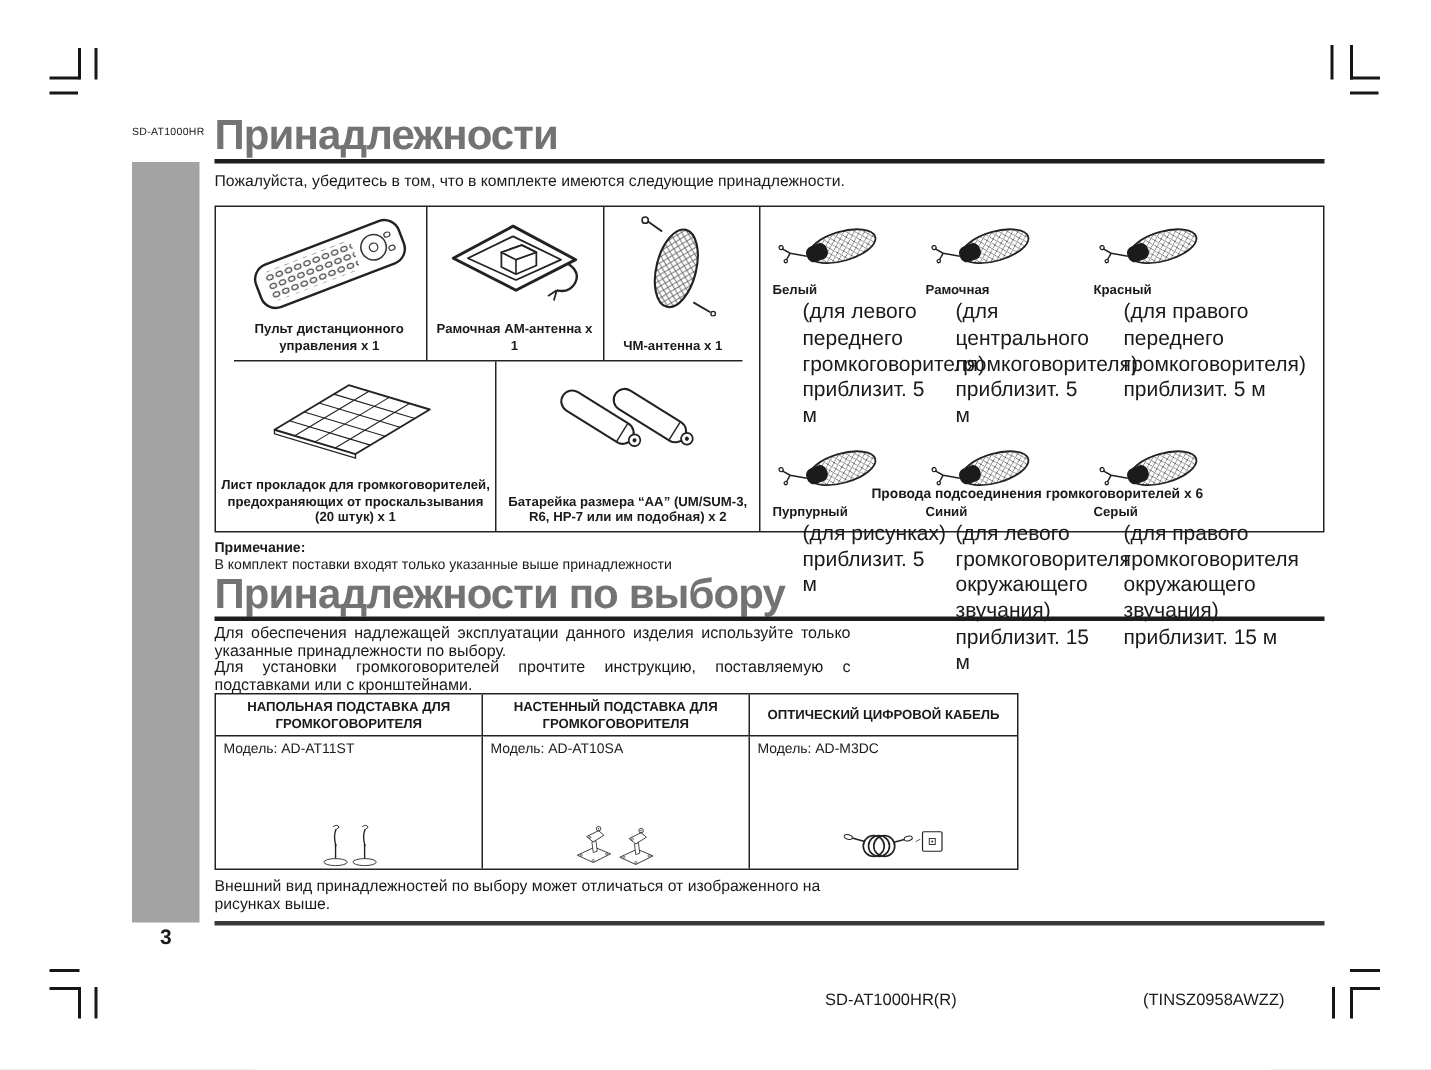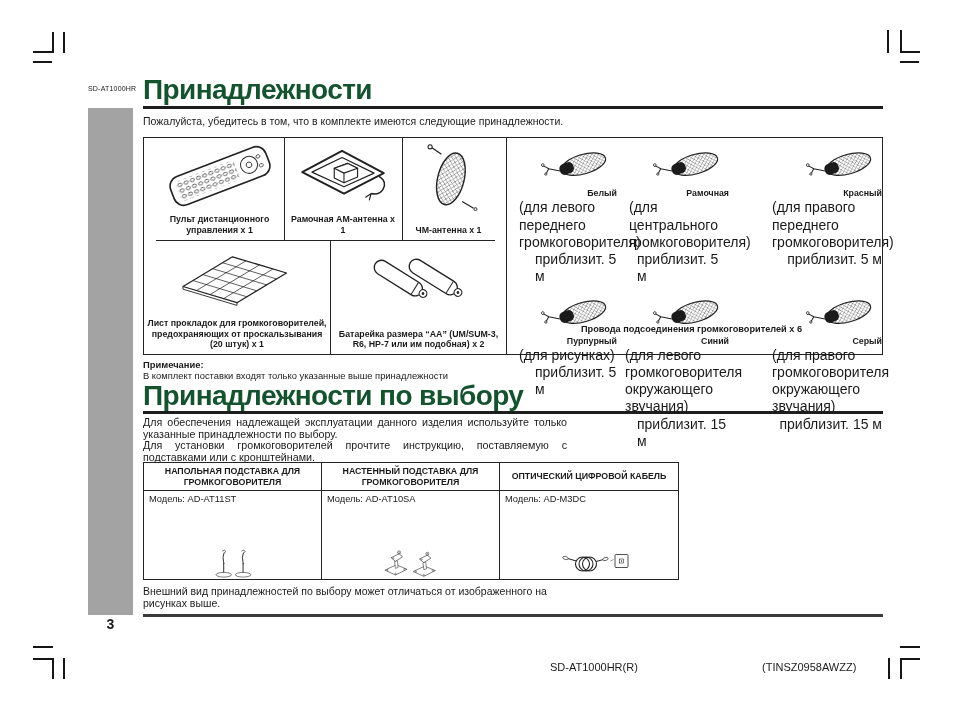--- a/index.html
+++ b/index.html
@@ -1,27 +1,27 @@
 <!DOCTYPE html>
 <html><head>
 <meta charset="utf-8">
 <style>
   html,body{margin:0;padding:0;background:#e8e8e8;}
   #page{position:relative;width:954px;height:713px;background:#ffffff;overflow:hidden;
         font-family:"Liberation Sans",sans-serif;color:#1a1a1a;}
   .abs{position:absolute;}
   .mark{position:absolute;background:#161616;}
-  .h1{font-size:28px;font-weight:bold;letter-spacing:-0.6px;color:#14532d;}
+  .h1{font-size:28px;font-weight:bold;letter-spacing:-0.6px;color:#737373;}
   .rule{position:absolute;background:#1d1d1d;height:3px;}
   .smalltext{font-size:10.5px;}
   .cell{display:flex;flex-direction:column;align-items:center;justify-content:space-between;
         box-sizing:border-box;padding-top:5px;}
   .cell-label{font-weight:bold;font-size:8.8px;text-align:center;line-height:1.22;padding:0 3px 4px;}
   .bdr{border-right:1.3px solid #242424;align-items:center;}
-  .wire-item{display:flex;flex-direction:column;align-items:flex-end;}
+  .wire-item{display:flex;flex-direction:column;align-items:flex-start;}
   .wire-name{font-weight:bold;font-size:8.8px;line-height:1.3;}
   .wire-desc,.wire-len{font-size:14px;line-height:1.22;margin-left:20px;}
   .wires-caption{position:absolute;bottom:20px;left:0;right:6px;text-align:center;
         font-weight:bold;font-size:9.2px;}
   .t2head{display:flex;align-items:center;justify-content:center;text-align:center;
         font-weight:bold;font-size:8.8px;line-height:1.25;box-sizing:border-box;padding:2px;}
   .t2cell{box-sizing:border-box;position:relative;display:flex;flex-direction:column;align-items:center;gap:44px;}
   .t2model{align-self:flex-start;font-size:9.3px;padding:3px 0 0 5px;}
   .sidebar-bar{position:absolute;left:88px;top:108px;width:45px;height:507px;}
   .sidebar-text{position:absolute;left:-24px;top:321px;width:270px;height:38px;

